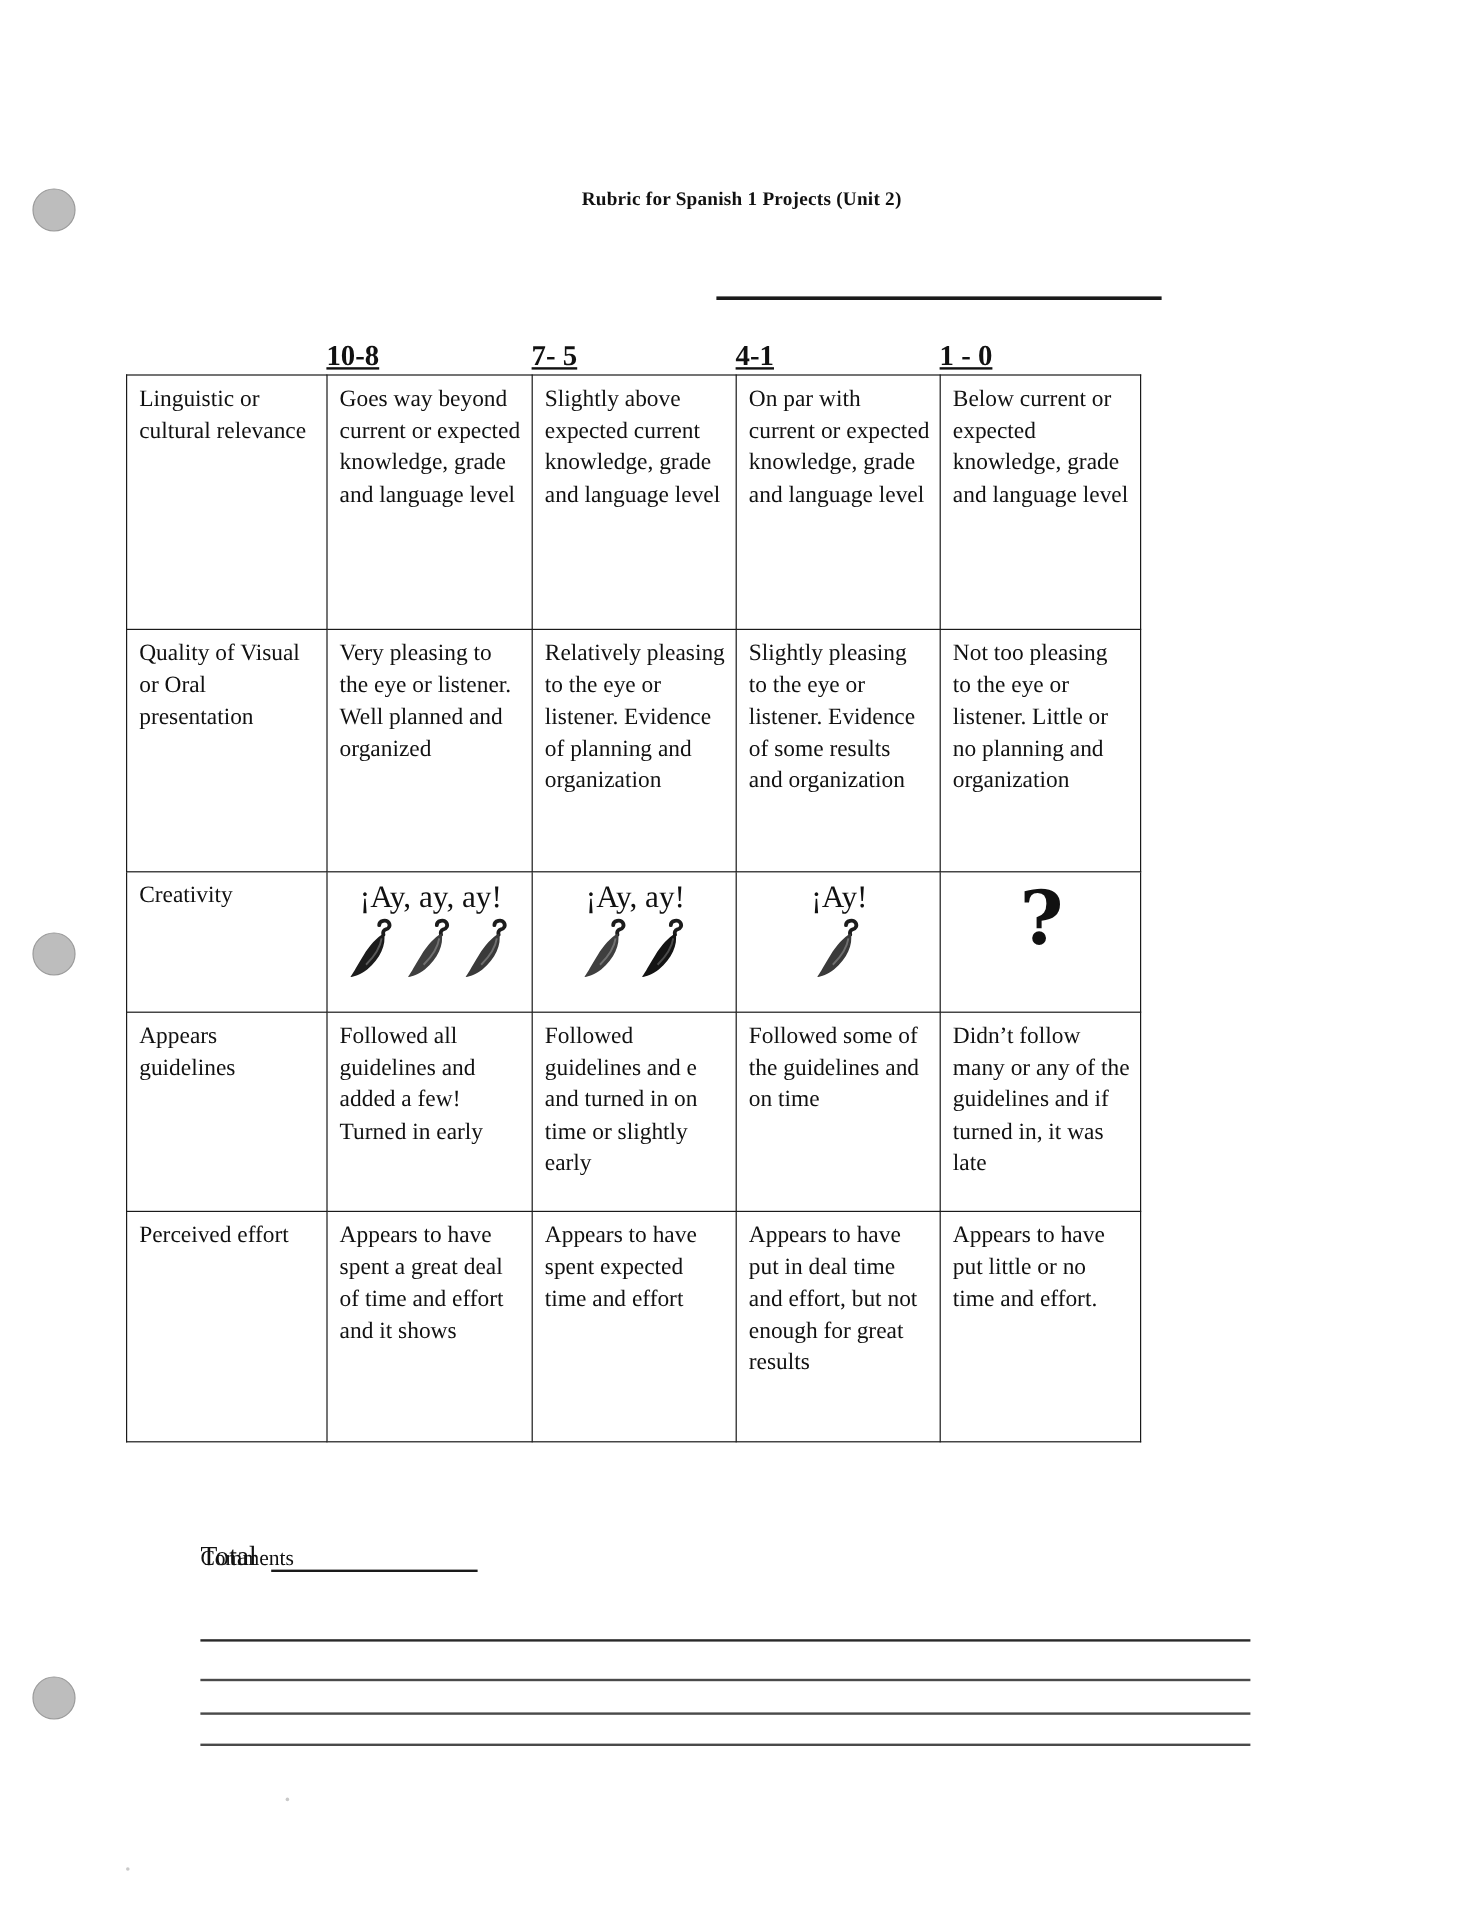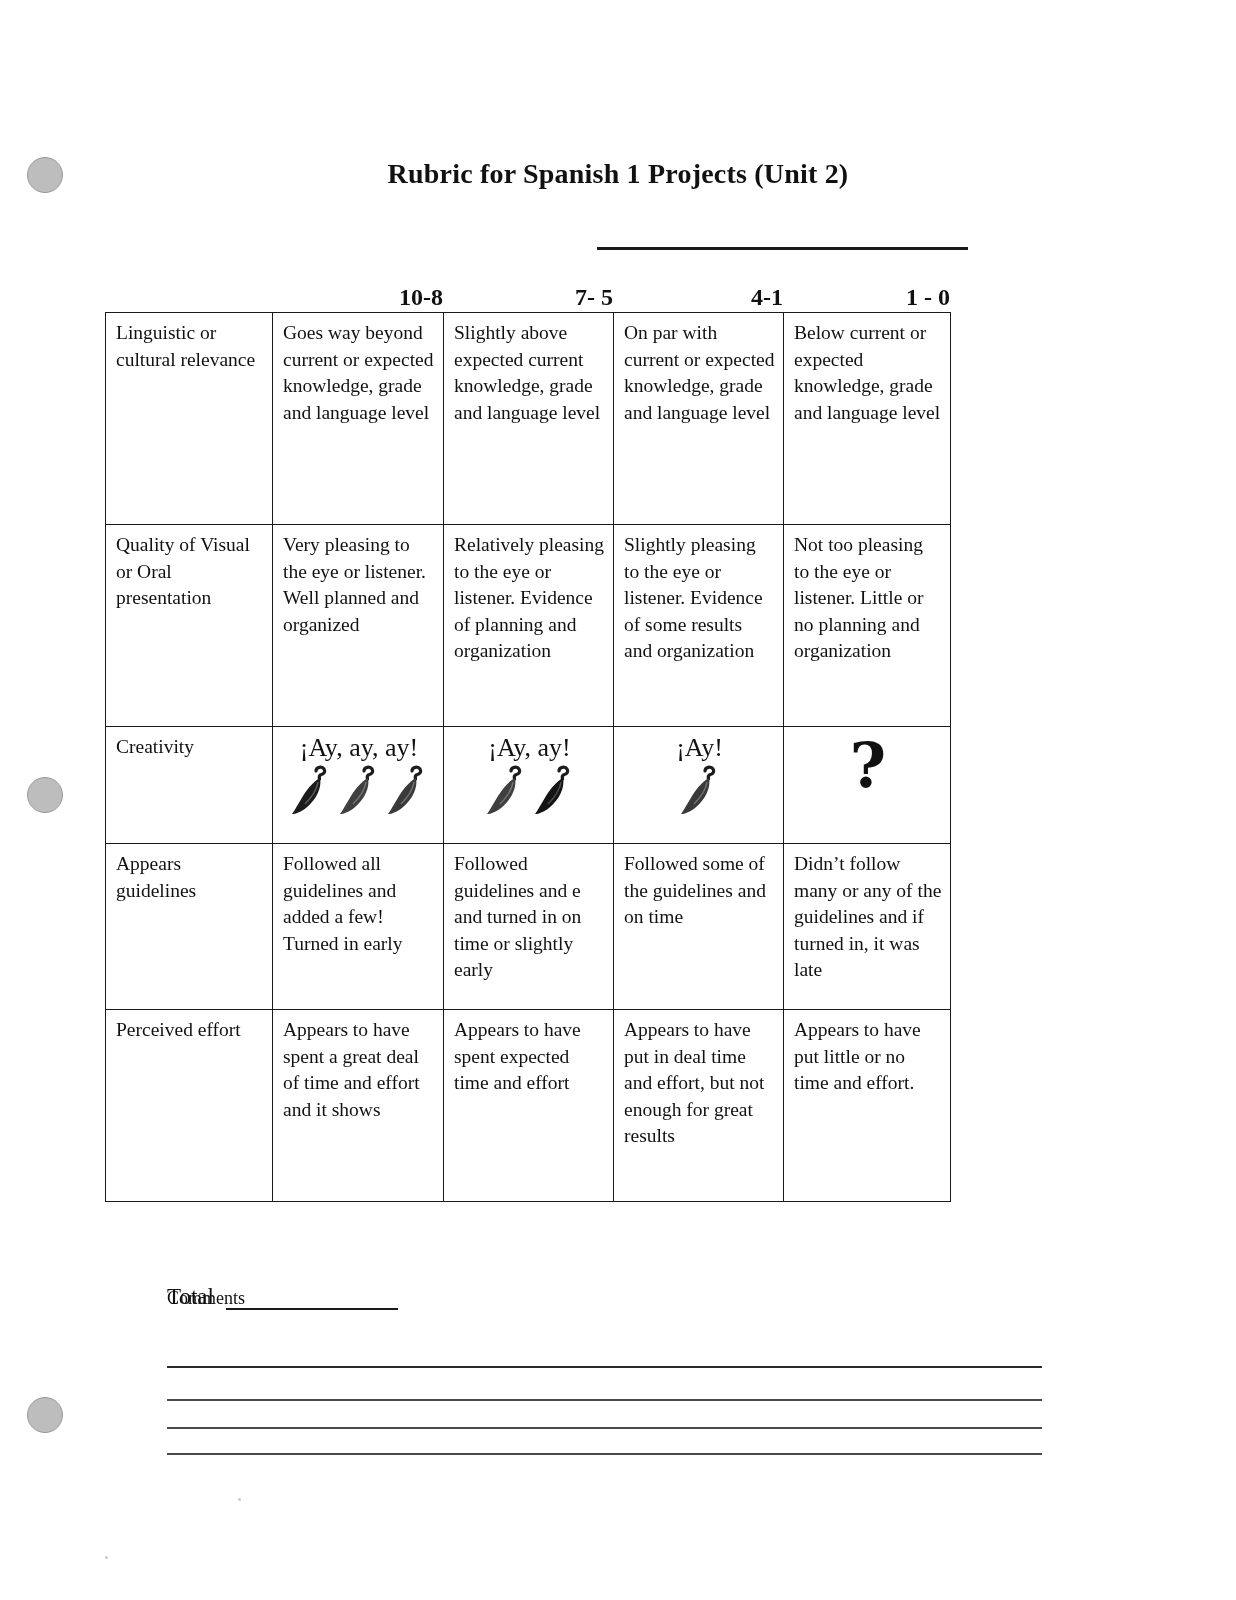--- a/index.html
+++ b/index.html
@@ -30,21 +30,21 @@
   .hole.h2 { left: 27px; top: 777px; }
   .hole.h3 { left: 27px; top: 1397px; }
 
   
   .doc-title {
     position: absolute;
     left: 0;
     top: 158px;
     width: 1236px;
     text-align: center;
-    font-size: 28px;
+    font-size: 16px;
     font-weight: bold;
     letter-spacing: 0.2px;
   }
 
   .top-rule {
     position: absolute;
     left: 597px;
     top: 247px;
     width: 371px;
     height: 3px;
@@ -56,24 +56,25 @@
     position: absolute;
     left: 105px;
     top: 282px;
     width: 845px;
     height: 30px;
     display: flex;
   }
   .score-headers .sh-spacer { width: 167px; flex: none; }
   .score-headers .sh {
     flex: none;
-    text-align: right;
+    text-align: left;
     font-size: 24px;
     font-weight: bold;
     line-height: 30px;
+    text-decoration: underline;
   }
   .score-headers .sh.c1 { width: 171px; }
   .score-headers .sh.c2 { width: 170px; }
   .score-headers .sh.c3 { width: 170px; }
   .score-headers .sh.c4 { width: 167px; }
 
   
   .rubric {
     position: absolute;
     left: 105px;

